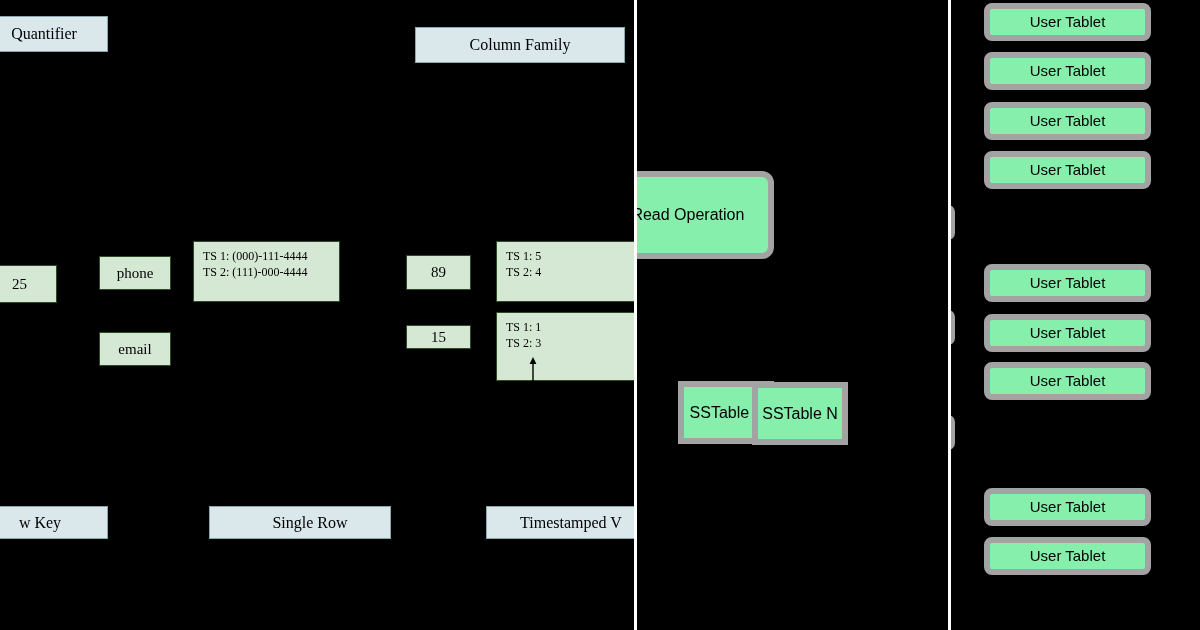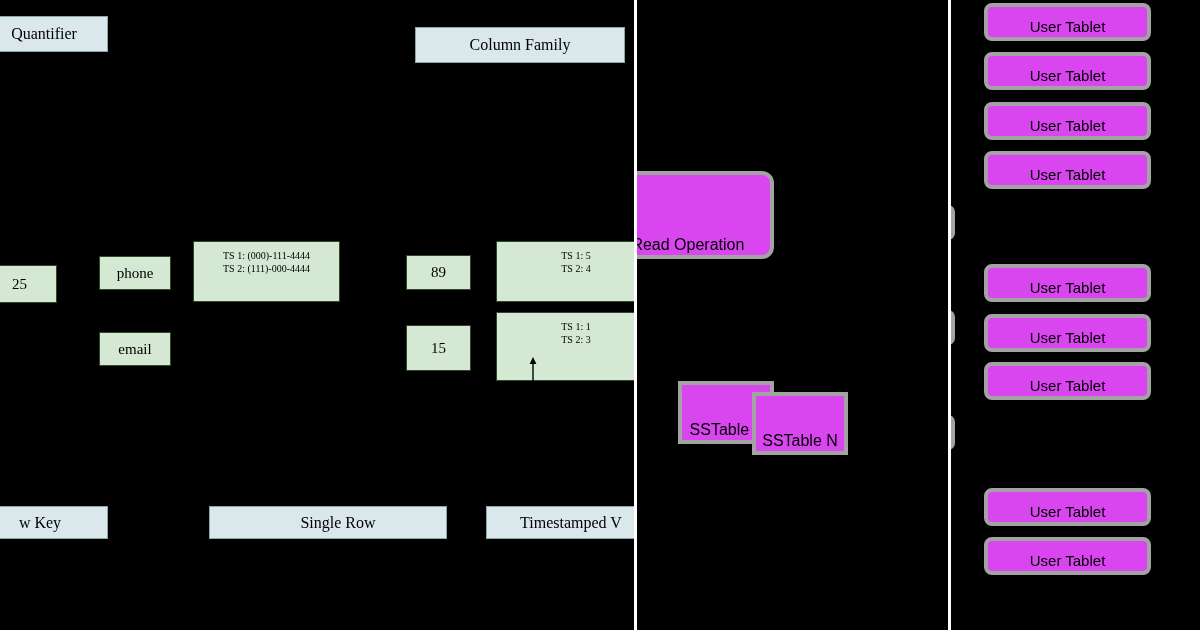--- a/index.html
+++ b/index.html
@@ -61,34 +61,33 @@
   }
 
   
   .green {
     background: #d5e8d4;
     border: 1px solid #2d4a22;
     font-size: 15px;
   }
   .green.multiline {
     display: block;
-    text-align: center;
+    text-align: left;
     padding: 7px 9px 0 9px;
     white-space: normal;
     line-height: 1.30;
-    font-size: 10px;
+    font-size: 12px;
   }
   .green.multiline .ln { display: block; }
 
   
   .blue {
-    background: #d946ef;
-    border: 4px solid #a3a3a3;
+    background: #86efac;
+    border: 6px solid #a3a3a3;
     font-size: 16px;
-    align-items: flex-end;
   }
   .blue.rounded { border-radius: 12px; }
   .blue.pill    { border-radius: 8px; font-size: 15px; }
 
   
   .arrow-up {
     position: absolute;
     width: 10px;
     height: 30px;
   }
@@ -113,21 +112,21 @@
     </div>
     <div class="node green" style="left:99px; top:256px; width:72px; height:34px;">
       <span>phone</span>
     </div>
     <div class="node green" style="left:99px; top:332px; width:72px; height:34px;">
       <span>email</span>
     </div>
     <div class="node green" style="left:406px; top:255px; width:65px; height:35px;">
       <span>89</span>
     </div>
-    <div class="node green" style="left:406px; top:325px; width:65px; height:46px;">
+    <div class="node green" style="left:406px; top:325px; width:65px; height:24px;">
       <span>15</span>
     </div>
 
     <div class="node green multiline" style="left:193px; top:241px; width:147px; height:61px;">
       <span class="ln">TS 1: (000)-111-4444</span>
       <span class="ln">TS 2: (111)-000-4444</span>
     </div>
 
 
     <div class="node green multiline" style="left:496px; top:241px; width:160px; height:61px;">
@@ -143,38 +142,38 @@
     <div class="arrow-up" style="left:528px; top:355px;">
       <svg width="10" height="30" viewBox="0 0 10 30">
         <line x1="5" y1="30" x2="5" y2="7" stroke="#000000" stroke-width="1.4"></line>
         <polygon points="5,2 1.6,9 8.4,9" fill="#000000"></polygon>
       </svg>
     </div>
 
     <div class="node band" style="left:-28px; top:506px; width:136px; height:33px;">
       <span>w Key</span>
     </div>
-    <div class="node band" style="left:209px; top:506px; width:238px; height:33px;padding-left:20px;">
+    <div class="node band" style="left:209px; top:506px; width:182px; height:33px;padding-left:20px;">
       <span>Single Row</span>
     </div>
     <div class="node band" style="left:486px; top:506px; width:170px; height:33px;">
       <span>Timestamped V</span>
     </div>
   </div>
 
   <div class="divider" id="divider-1"></div>
 
   <div class="panel" id="panel-middle">
     <div class="node blue rounded" style="left:-45px; top:171px; width:182px; height:88px;">
       <span>r Read Operation</span>
     </div>
     <div class="node blue" style="left:-3px; top:381px; width:96px; height:63px;margin-left:44px;">
       <span>SSTable 2</span>
     </div>
-    <div class="node blue" style="left:115px; top:392px; width:96px; height:63px;">
+    <div class="node blue" style="left:115px; top:382px; width:96px; height:63px;">
       <span>SSTable N</span>
     </div>
   </div>
 
   <div class="divider" id="divider-2"></div>
 
   <div class="panel" id="panel-right">
 
     <div class="node blue pill" style="left:-10px; top:205px; width:14px; height:35px;"></div>
     <div class="node blue pill" style="left:-10px; top:310px; width:14px; height:35px;"></div>

